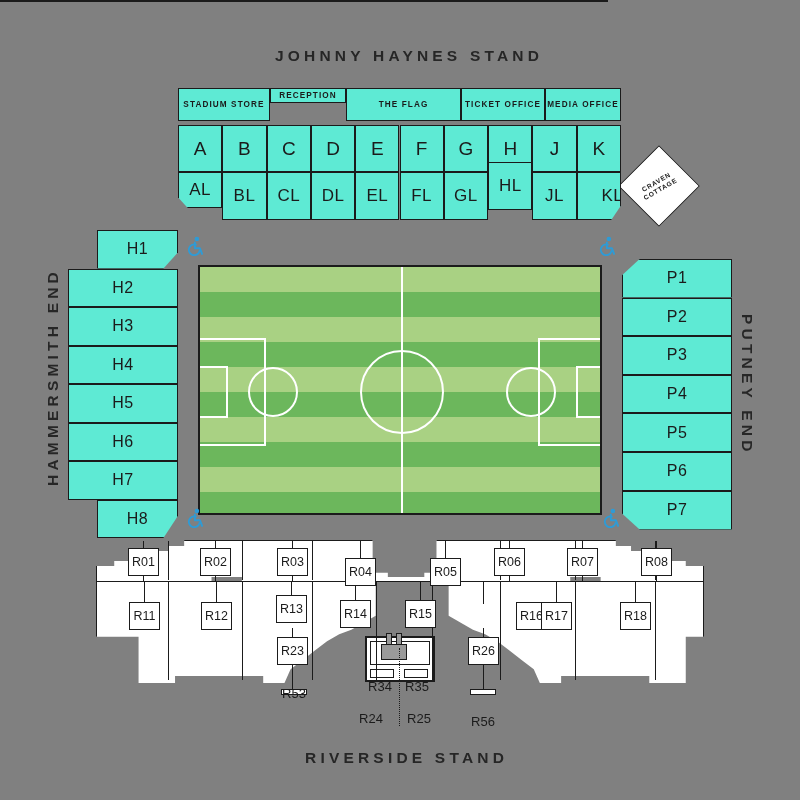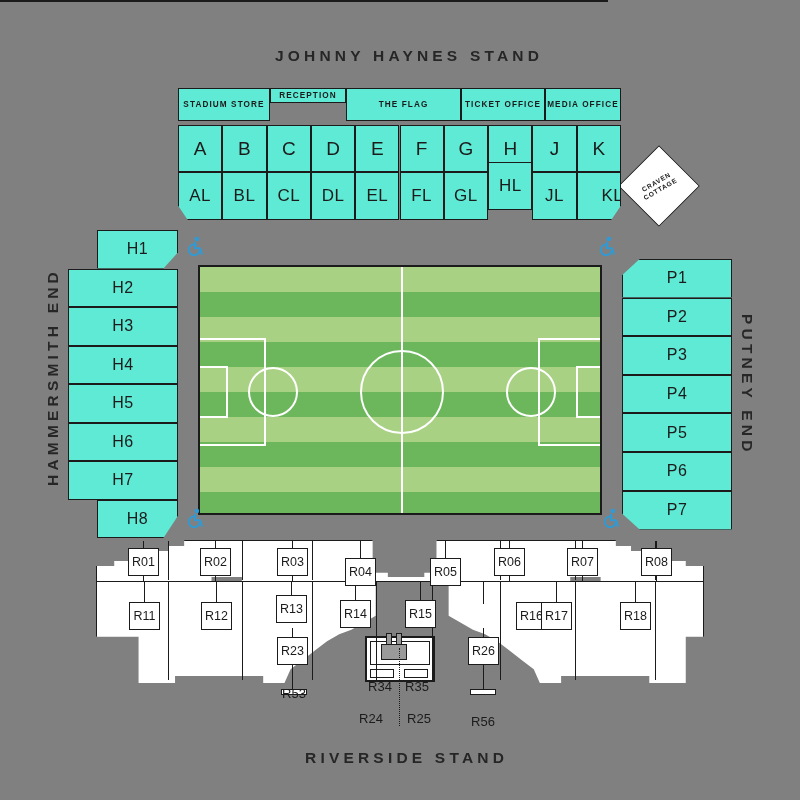--- a/index.html
+++ b/index.html
@@ -124,21 +124,21 @@
 <div class="cell letter" style="left:178px;top:125px;width:44.3px;height:47px;">A</div>
 <div class="cell letter" style="left:222.3px;top:125px;width:44.3px;height:47px;">B</div>
 <div class="cell letter" style="left:266.6px;top:125px;width:44.3px;height:47px;">C</div>
 <div class="cell letter" style="left:310.9px;top:125px;width:44.3px;height:47px;">D</div>
 <div class="cell letter" style="left:355.2px;top:125px;width:44.3px;height:47px;">E</div>
 <div class="cell letter" style="left:399.5px;top:125px;width:44.3px;height:47px;">F</div>
 <div class="cell letter" style="left:443.79999999999995px;top:125px;width:44.3px;height:47px;">G</div>
 <div class="cell letter" style="left:488.09999999999997px;top:125px;width:44.3px;height:47px;">H</div>
 <div class="cell letter" style="left:532.4px;top:125px;width:44.3px;height:47px;">J</div>
 <div class="cell letter" style="left:576.7px;top:125px;width:44.3px;height:47px;">K</div>
-<div class="cell letter2 chL" style="left:178px;top:172px;width:44.3px;height:48px;">AL</div>
+<div class="cell letter2 chL" style="left:178px;top:172px;width:44.3px;height:36px;">AL</div>
 <div class="cell letter2" style="left:222.3px;top:172px;width:44.3px;height:48px;">BL</div>
 <div class="cell letter2" style="left:266.6px;top:172px;width:44.3px;height:48px;">CL</div>
 <div class="cell letter2" style="left:310.9px;top:172px;width:44.3px;height:48px;">DL</div>
 <div class="cell letter2" style="left:355.2px;top:172px;width:44.3px;height:48px;">EL</div>
 <div class="cell letter2" style="left:399.5px;top:172px;width:44.3px;height:48px;">FL</div>
 <div class="cell letter2" style="left:443.79999999999995px;top:172px;width:44.3px;height:48px;">GL</div>
 <div class="cell letter2" style="left:488.09999999999997px;top:162px;width:44.3px;height:48px;">HL</div>
 <div class="cell letter2" style="left:532.4px;top:172px;width:44.3px;height:48px;">JL</div>
 <div class="cell letter2 chR" style="left:576.7px;top:172px;width:44.3px;height:48px;">KL</div>
 <div class="cell side hTop" style="left:97px;top:230px;width:81px;height:38.5px;">H1</div>

